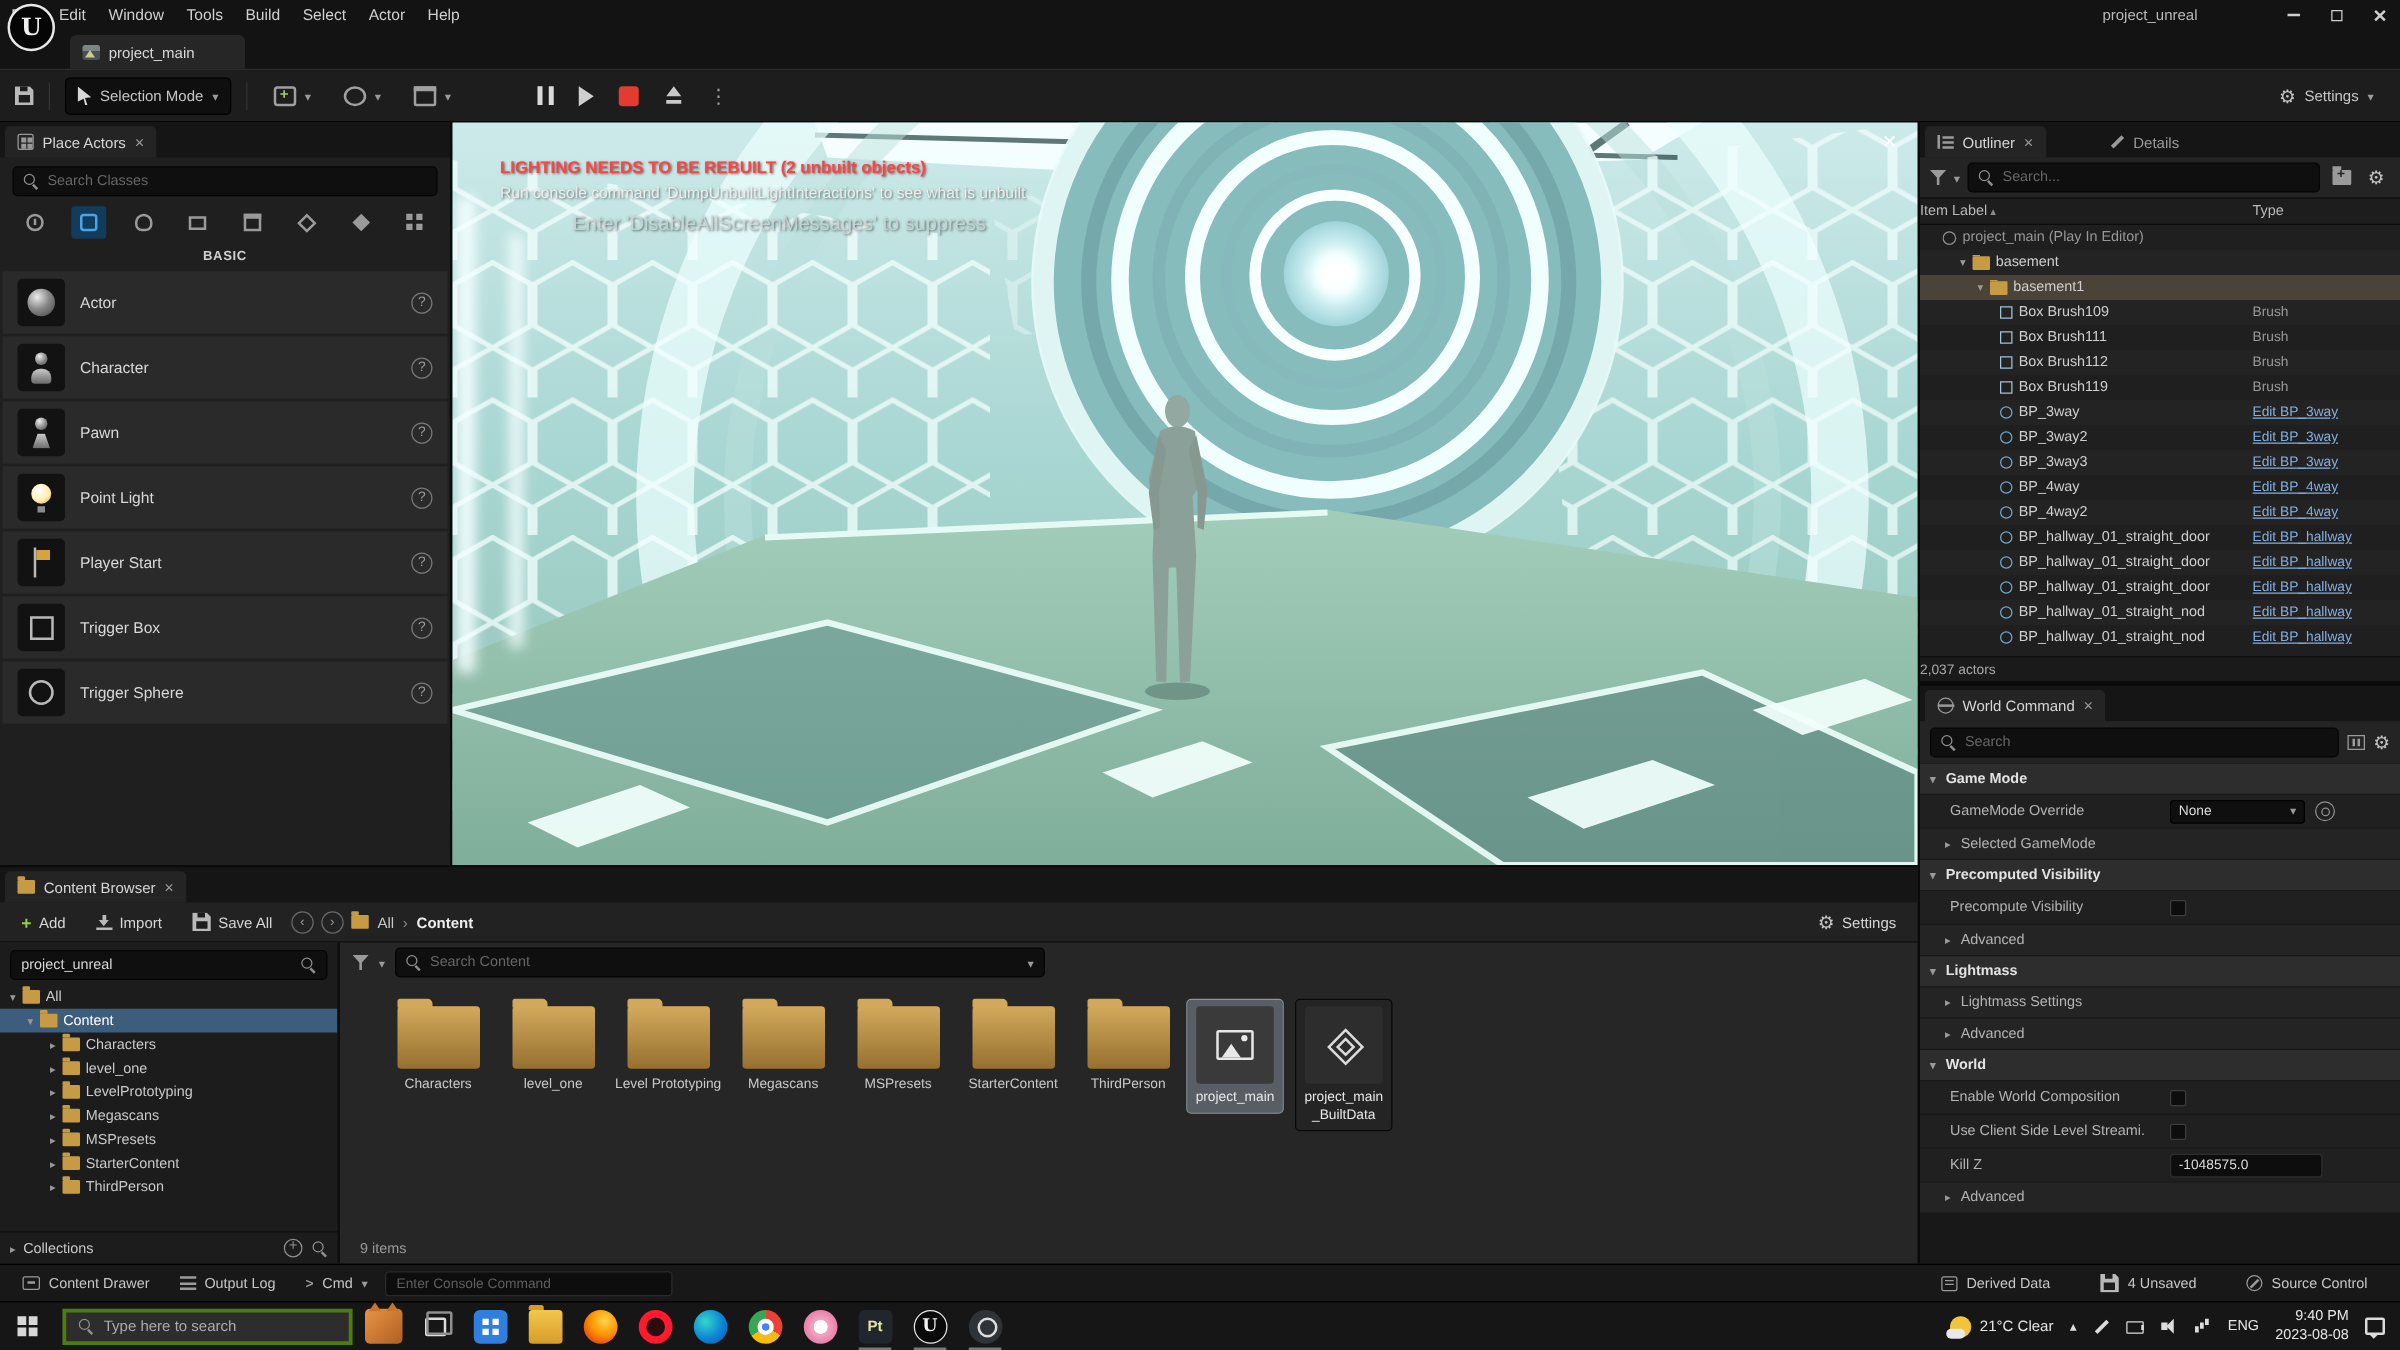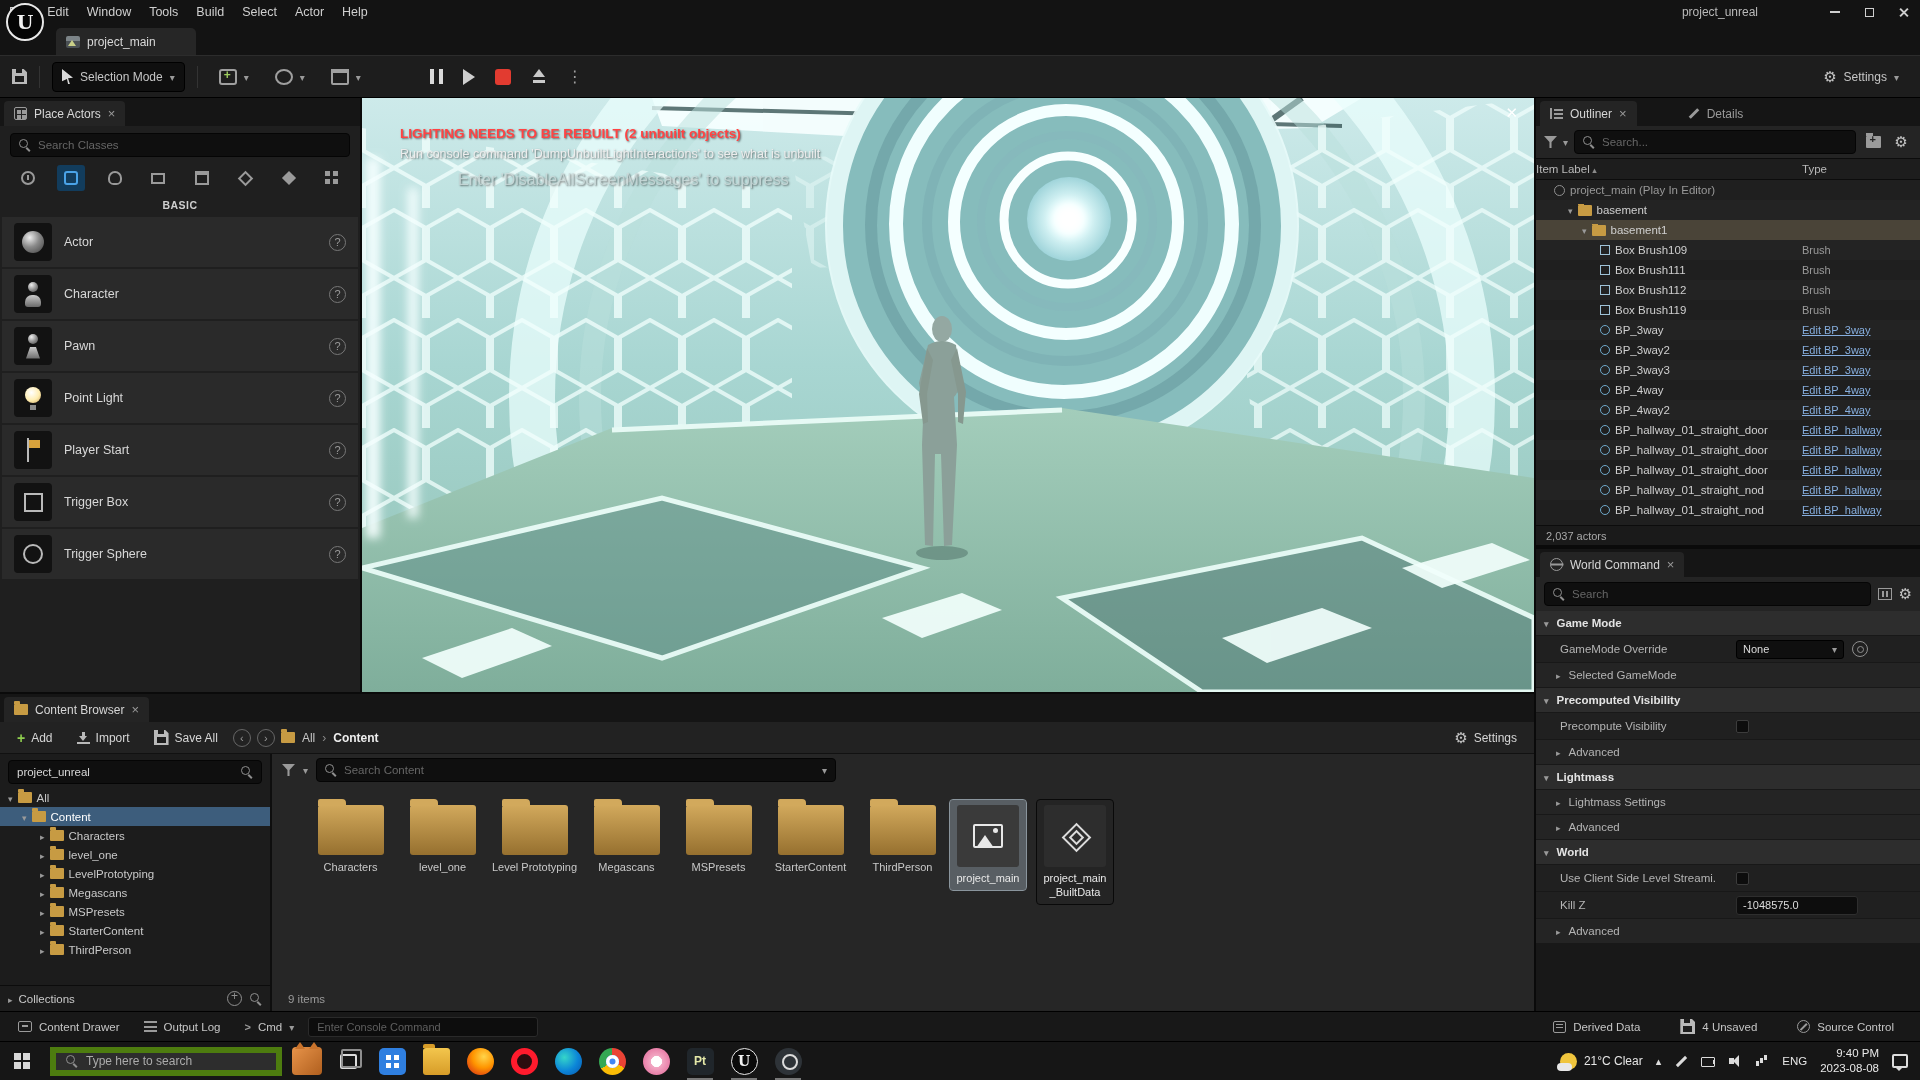--- a/index.html
+++ b/index.html
@@ -149,21 +149,21 @@
 .ol-row.selected{background:#4a4438}
 .ol-row .gut{width:18px;flex:none}
 .ol-label{flex:1;overflow:hidden;white-space:nowrap;text-overflow:ellipsis;color:#cfcfcf;padding-right:4px;display:flex;align-items:center;gap:5px}
 .ol-row.world .ol-label{color:#989898}
 .ol-type{width:118px;flex:none;font-size:11px;color:#9a9a9a;overflow:hidden;white-space:nowrap}
 .ol-type.link{color:#86aede;text-decoration:underline}
 .ind1{padding-left:14px}.ind2{padding-left:28px}.ind3{padding-left:46px}
 .world-ic{width:11px;height:11px;border:1.5px solid #8f8f8f;border-radius:50%;flex:none}
 .brush-ic{width:10px;height:10px;border:1.5px solid #9fc3d8;flex:none}
 .bp-ic{width:10px;height:10px;border:1.5px solid #6fa8c9;border-radius:50%;flex:none}
-.ol-footer{height:20px;background:#1a1a1a;border-top:1px solid #0c0c0c;display:flex;align-items:center;padding-left:10px;font-size:11px;color:#a8a8a8}
+.ol-footer{height:20px;background:#1a1a1a;border-top:1px solid #0c0c0c;display:flex;align-items:center;font-size:11px;color:#a8a8a8}
 
 
 .world-settings{flex:1;display:flex;flex-direction:column;background:#1f1f1f;overflow:hidden}
 .globe-ic{width:13px;height:13px;border:1.5px solid #9a9a9a;border-radius:50%;position:relative}
 .globe-ic::after{content:"";position:absolute;left:4.5px;top:-1px;width:2px;height:13px;background:#9a9a9a;transform:rotate(90deg)}
 .ws-search{display:flex;align-items:center;gap:7px;padding:5px 8px;background:#242424}
 .matrix-ic{width:14px;height:12px;border:1.5px solid #9a9a9a;position:relative}
 .matrix-ic::after{content:"";position:absolute;left:3px;top:2px;width:2px;height:6px;background:#9a9a9a;box-shadow:4px 0 #9a9a9a}
 .ws-rows{flex:1;overflow:hidden;display:flex;flex-direction:column;gap:1px;background:#181818}
 .ws-header{height:24px;background:#2d2d2d;display:flex;align-items:center;gap:8px;padding-left:8px;font-size:11.5px;font-weight:bold;color:#e3e3e3}
@@ -238,21 +238,21 @@
 .dd-ic::after{content:"";position:absolute;left:2px;top:2px;width:7px;height:1.5px;background:#9a9a9a;box-shadow:0 3px #9a9a9a}
 .sc-ic{width:13px;height:13px;border:1.5px solid #9a9a9a;border-radius:50%;position:relative}
 .sc-ic::after{content:"";position:absolute;left:1px;top:5px;width:9px;height:1.5px;background:#9a9a9a;transform:rotate(-45deg)}
 
 
 .taskbar{height:39px;background:#161616;border-top:1px solid #000;display:flex;align-items:center;flex:none}
 .tb-slot{width:44px;height:39px;display:flex;align-items:center;justify-content:center;position:relative;flex:none}
 .tb-slot.running::after{content:"";position:absolute;bottom:1px;left:9px;right:9px;height:2px;background:#787878}
 .winlogo{width:16px;height:16px;display:grid;grid-template-columns:7px 7px;grid-template-rows:7px 7px;gap:2px}
 .winlogo i{background:#d8d8d8}
-.tsearch{width:232px;height:29px;background:#2d2d2d;border:6px solid #4d7c0f;display:flex;align-items:center;gap:8px;padding:0 10px;margin:0 6px;flex:none}
+.tsearch{width:232px;height:29px;background:#2d2d2d;border:3px solid #4d7c0f;display:flex;align-items:center;gap:8px;padding:0 10px;margin:0 6px;flex:none}
 .tsearch input{background:transparent;border:none;outline:none;color:#cfcfcf;font-size:12px;width:170px;font-family:inherit}
 .tsearch input::placeholder{color:#ababab}
 .cat{width:30px;height:28px;border-radius:4px;background:linear-gradient(135deg,#e8944a,#b05f1e);position:relative;margin:0 4px}
 .cat::before,.cat::after{content:"";position:absolute;top:-5px;border-left:5px solid transparent;border-right:5px solid transparent;border-bottom:7px solid #c9732c}
 .cat::before{left:3px}.cat::after{right:3px}
 .tview{width:17px;height:15px;border:2px solid #dcdcdc;border-radius:2px;position:relative}
 .tview::before{content:"";position:absolute;right:-7px;top:-7px;width:17px;height:15px;border:2px solid #8f8f8f;border-radius:2px}
 .appic{width:27px;height:27px;border-radius:5px}
 .ic-store{background:#2f7fe0;position:relative}
 .ic-store::after{content:"";position:absolute;left:7px;top:7px;width:5px;height:5px;background:#fff;box-shadow:8px 0 #fff,0 8px #fff,8px 8px #fff}
@@ -771,20 +771,24 @@
             </div>
           <div class="ws-sub">
               <span class="exp closed"></span>
               <span>Advanced</span>
             </div>
           <div class="ws-header">
               <span class="exp"></span>
               <span>World</span>
             </div>
           <div class="ws-prop">
+            <span class="plabel">Enable World Composition</span>
+            <span class="checkbox"></span>
+          </div>
+          <div class="ws-prop">
             <span class="plabel">Use Client Side Level Streami.</span>
             <span class="checkbox"></span>
           </div>
           <div class="ws-prop">
             <span class="plabel">Kill Z</span>
             <span class="ws-input">
                 <span>-1048575.0</span>
               </span>
           </div>
           <div class="ws-sub">

